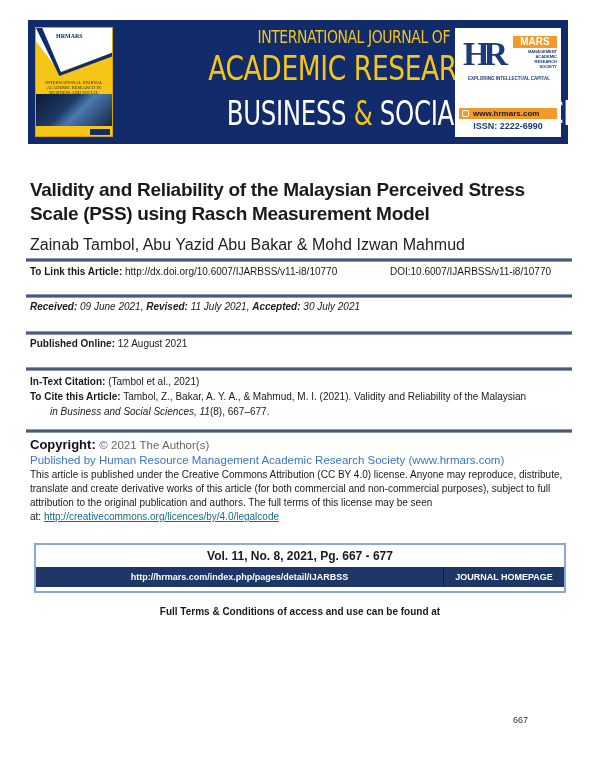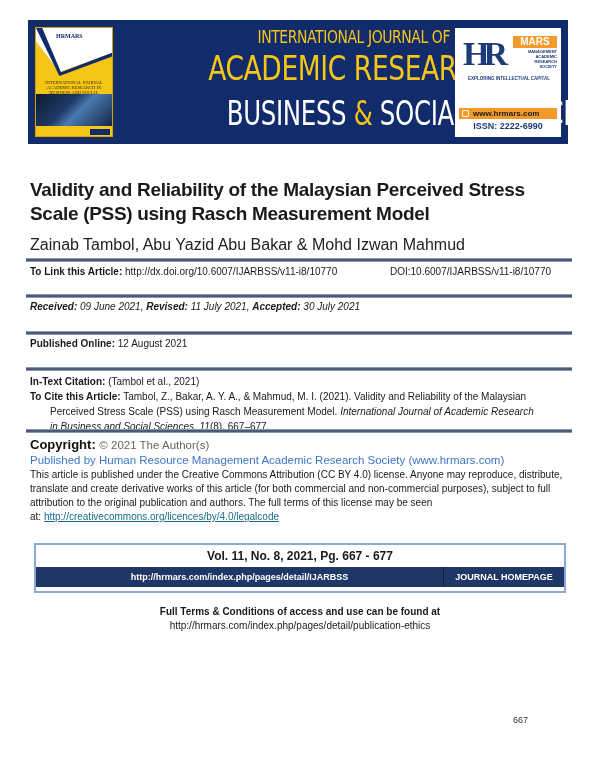--- a/index.html
+++ b/index.html
@@ -139,21 +139,20 @@
 
 <div class="rule" style="top:367px"></div>
 <div class="meta cite-block">
   <div>
     <b>In-Text Citation:</b>
     <span>(Tambol et al., 2021)</span>
   </div>
   <div>
     <b>To Cite this Article:</b>
     <span>Tambol, Z., Bakar, A. Y. A., &amp; Mahmud, M. I. (2021). Validity and Reliability of the Malaysian</span>
-    <span class="indent"><span>Perceived Stress Scale (PSS) using Rasch Measurement Model.</span> <i>International Journal of Academic Research</i></span>
     <span class="indent"><i>in Business and Social Sciences,</i> <i>11</i><span>(8), 667–677.</span></span>
   </div>
 </div>
 
 <div class="rule" style="top:429px"></div>
 <div class="copyright">
   <div class="copy-head">
     <b>Copyright:</b>
     <span class="soft">© 2021 The Author(s)</span>
   </div>
@@ -168,16 +167,15 @@
 <div class="vol-box">
   <div class="vol-top">Vol. 11, No. 8, 2021, Pg. 667 - 677</div>
   <div class="vol-bottom">
     <div class="vol-url">http://hrmars.com/index.php/pages/detail/IJARBSS</div>
     <div class="vol-home">JOURNAL HOMEPAGE</div>
   </div>
 </div>
 
 <div class="terms">
   <div class="t1">Full Terms &amp; Conditions of access and use can be found at</div>
-  <div>http://hrmars.com/index.php/pages/detail/publication-ethics</div>
 </div>
 
 <div class="page-num">667</div>
 
 </body></html>

